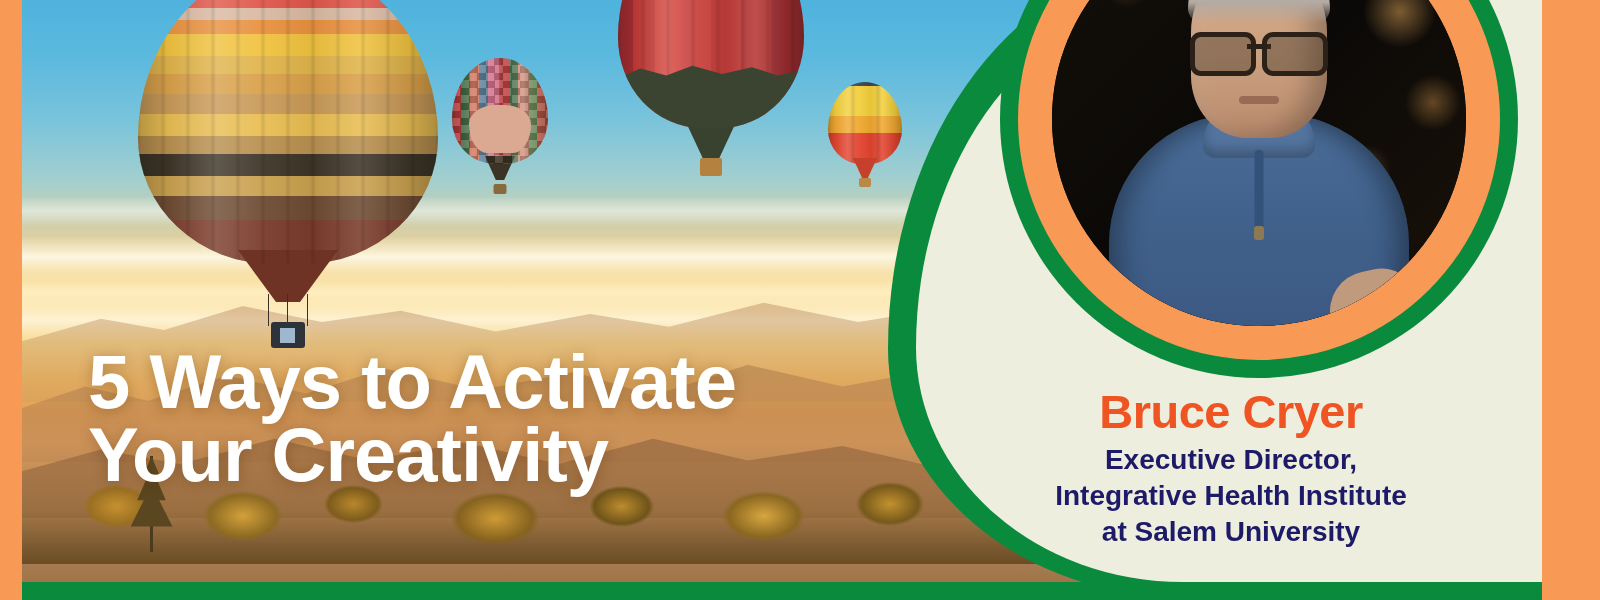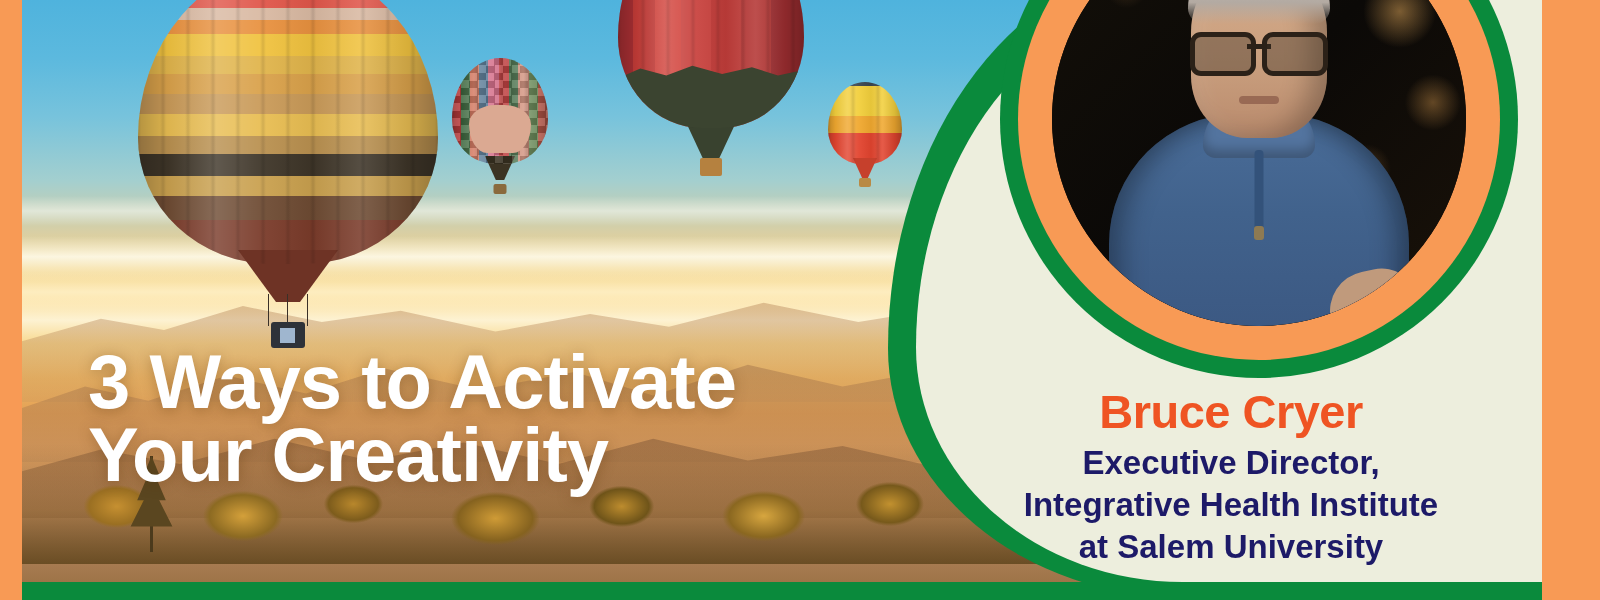--- a/index.html
+++ b/index.html
@@ -334,21 +334,21 @@
 
   
   .speaker-name{
     position:absolute;left:58px;right:96px;top:372px;z-index:40;
     text-align:center;margin:12px;
     color:#ef5423;font-weight:700;font-size:47px;letter-spacing:-.5px;
   }
   .speaker-title{
     position:absolute;left:20px;right:58px;top:442px;z-index:40;
     text-align:center;margin:0;
-    color:#1d1a68;font-weight:700;font-size:33px;line-height:1.28;
+    color:#1d1a68;font-weight:700;font-size:28px;line-height:1.28;
     white-space:pre-line;
   }
 </style>
 </head>
 <body>
 
 <div class="banner">
 
   <div class="scene">
     <div class="sky"></div>
@@ -387,21 +387,21 @@
       <div class="basket"></div>
     </div>
 
     <div class="balloon" id="balloon-yellow">
       <div class="env"></div>
       <div class="taper"></div>
       <div class="basket"></div>
     </div>
   </div>
 
-  <h1 class="headline">3 Ways to Activate
+  <h1 class="headline">5 Ways to Activate
 Your Creativity</h1>
 
   <div class="right-panel">
     <div class="green-sweep"></div>
     <div class="cream"></div>
 
     <div class="ring-green"></div>
     <div class="ring-orange"></div>
 
     <div class="photo">

